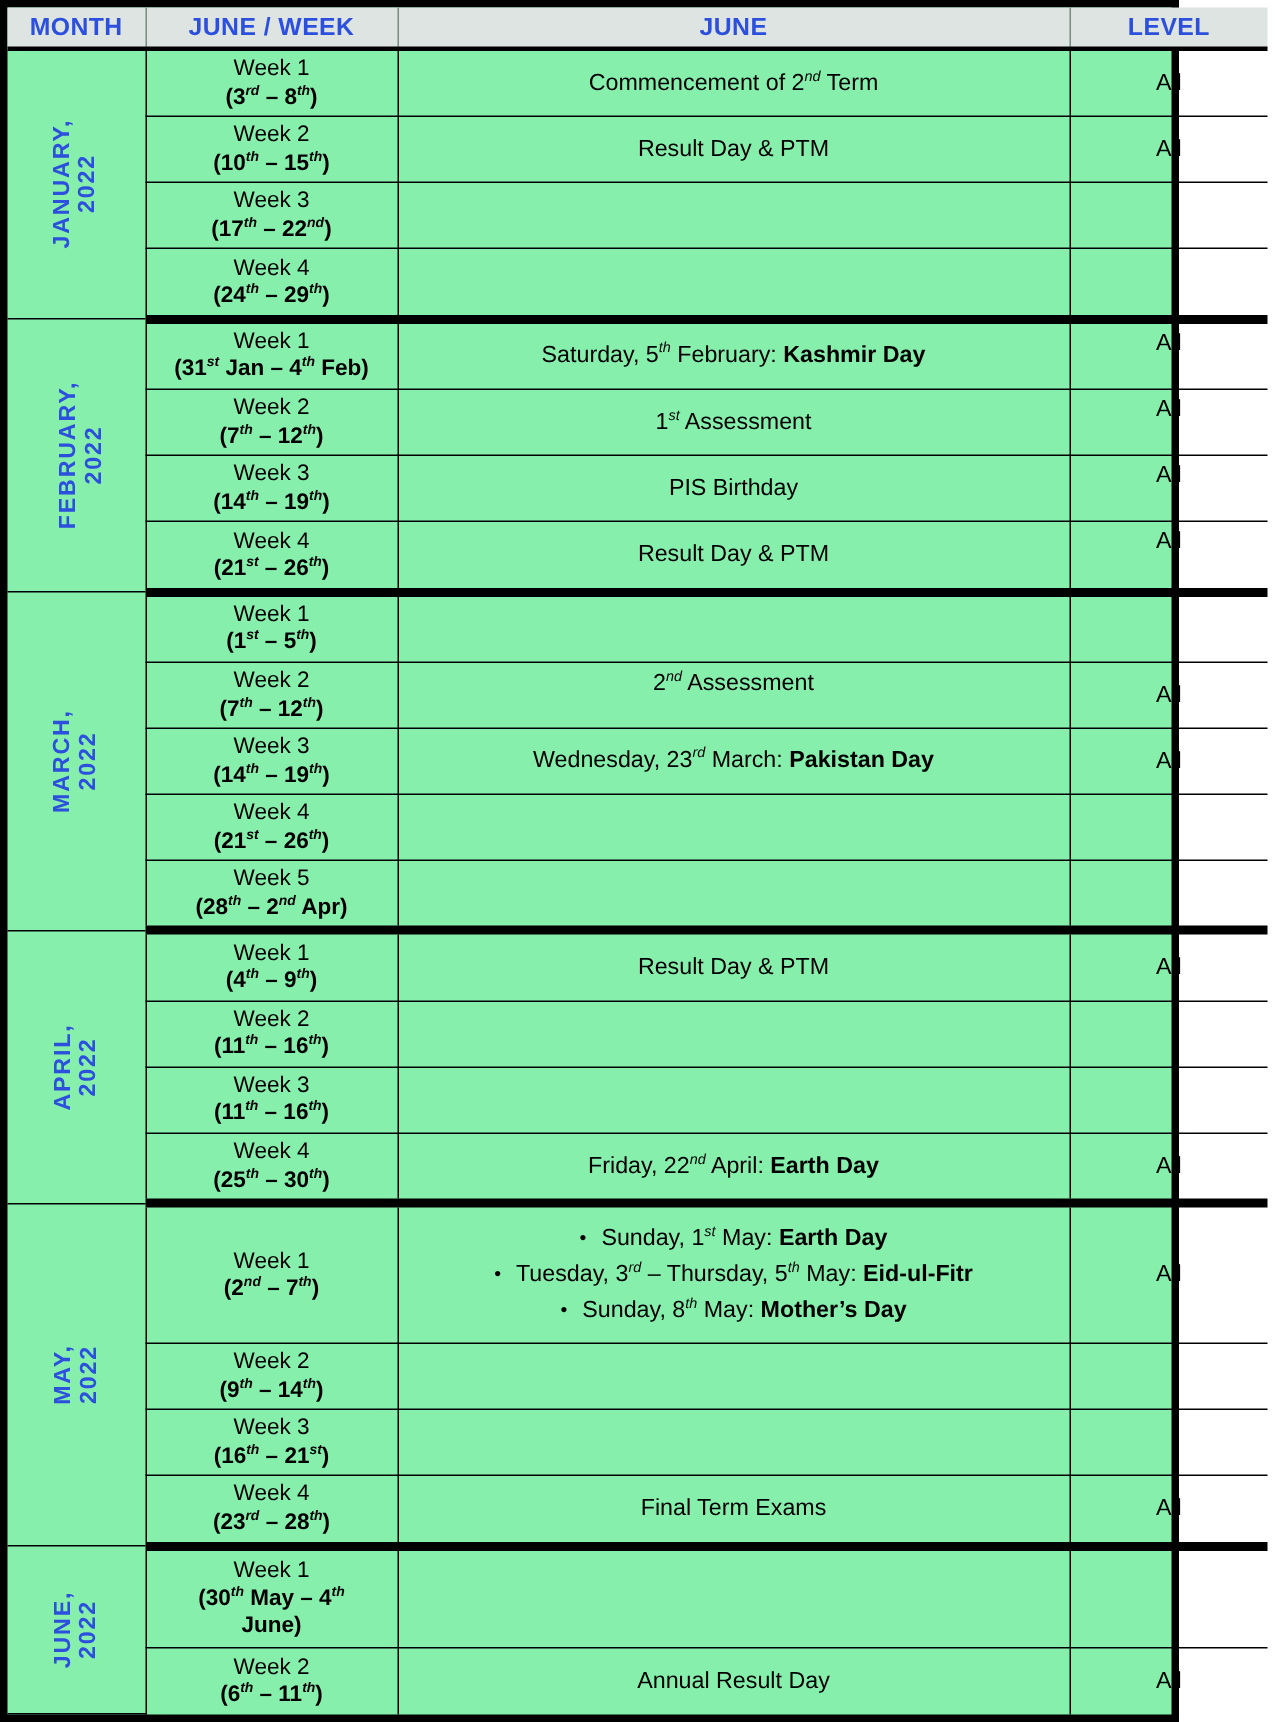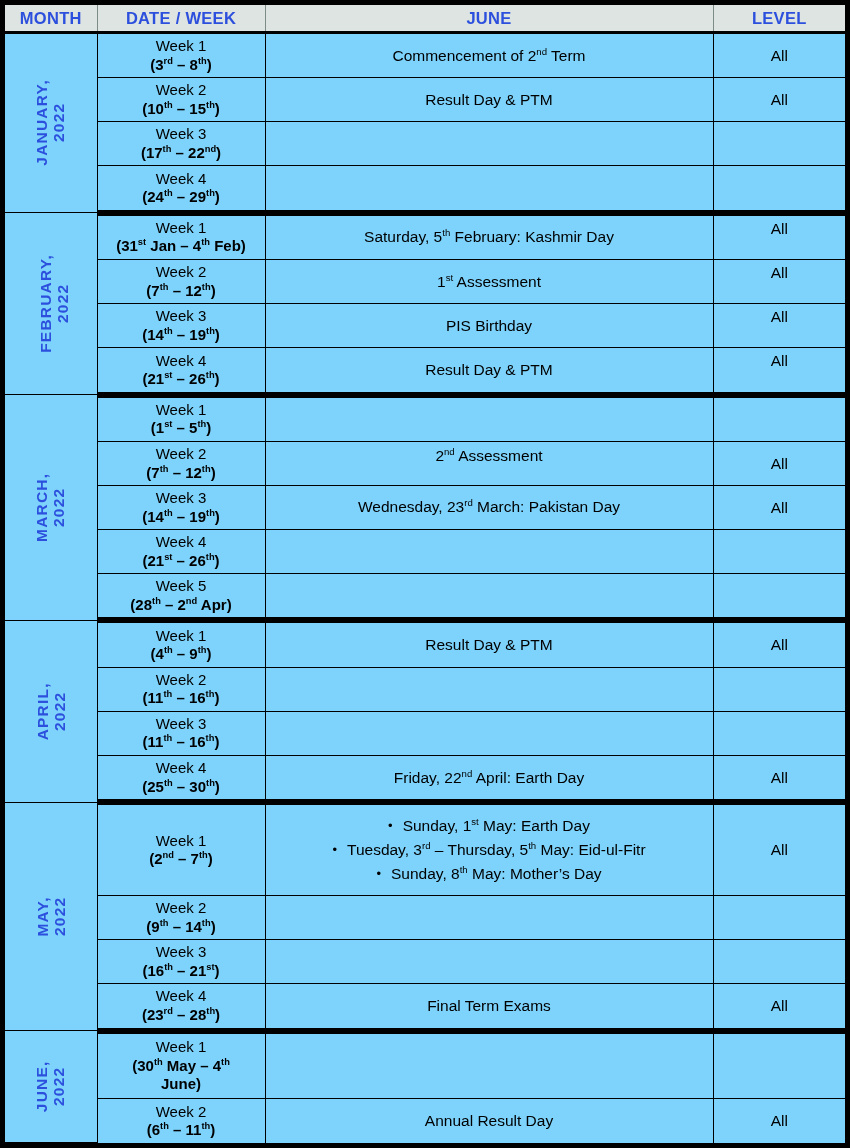--- a/index.html
+++ b/index.html
@@ -8,25 +8,25 @@
     background: #ffffff;
   }
   body {
     width: 850px;
     height: 1148px;
     font-family: "Liberation Sans", sans-serif;
     overflow: hidden;
   }
 
   .calendar-wrap {
-    width: 850px;
+    width: 786px;
     height: 1148px;
     box-sizing: border-box;
     border: 5px solid #000000;
-    background: #7dd3fc;
+    background: #86efac;
   }
 
   table.calendar {
     width: 100%;
     height: 100%;
     border-collapse: collapse;
     table-layout: fixed;
   }
 
   col.col-month  { width: 92px; }
@@ -90,30 +90,31 @@
   }
   .week-range {
     font-weight: bold;
     font-size: 15px;
     line-height: 1.22;
   }
   sup {
     font-size: 0.62em;
     vertical-align: super;
     line-height: 0;
+    font-style: italic;
   }
 
   
   td.event-cell {
     font-size: 15.5px;
     line-height: 1.3;
     padding: 2px 6px;
   }
   td.event-cell .ev-line { display: block; }
-  .b { font-weight: normal; margin-top: 38px; }
+  .b { font-weight: bold; margin-top: 38px; }
 
   ul.ev-list {
     list-style: none;
     margin: 0;
     padding: 0;
   }
   ul.ev-list li {
     position: relative;
     display: block;
     line-height: 1.55;
@@ -140,21 +141,21 @@
   <table class="calendar">
     <colgroup>
       <col class="col-month">
       <col class="col-date">
       <col class="col-event">
       <col class="col-level">
     </colgroup>
     <thead>
       <tr>
         <th>MONTH</th>
-        <th>DATE / WEEK</th>
+        <th>JUNE / WEEK</th>
         <th>JUNE</th>
         <th>LEVEL</th>
       </tr>
     </thead>
     <tbody id="calendar-body">
         <tr>
           <td class="month-cell" rowspan="4"><span class="month-rot"><span class="ln">JANUARY,</span><span class="ln">2022</span></span></td>
           <td>
             <div class="week-title">Week 1</div>
             <div class="week-range">(3<sup>rd</sup> – 8<sup>th</sup>)</div>

